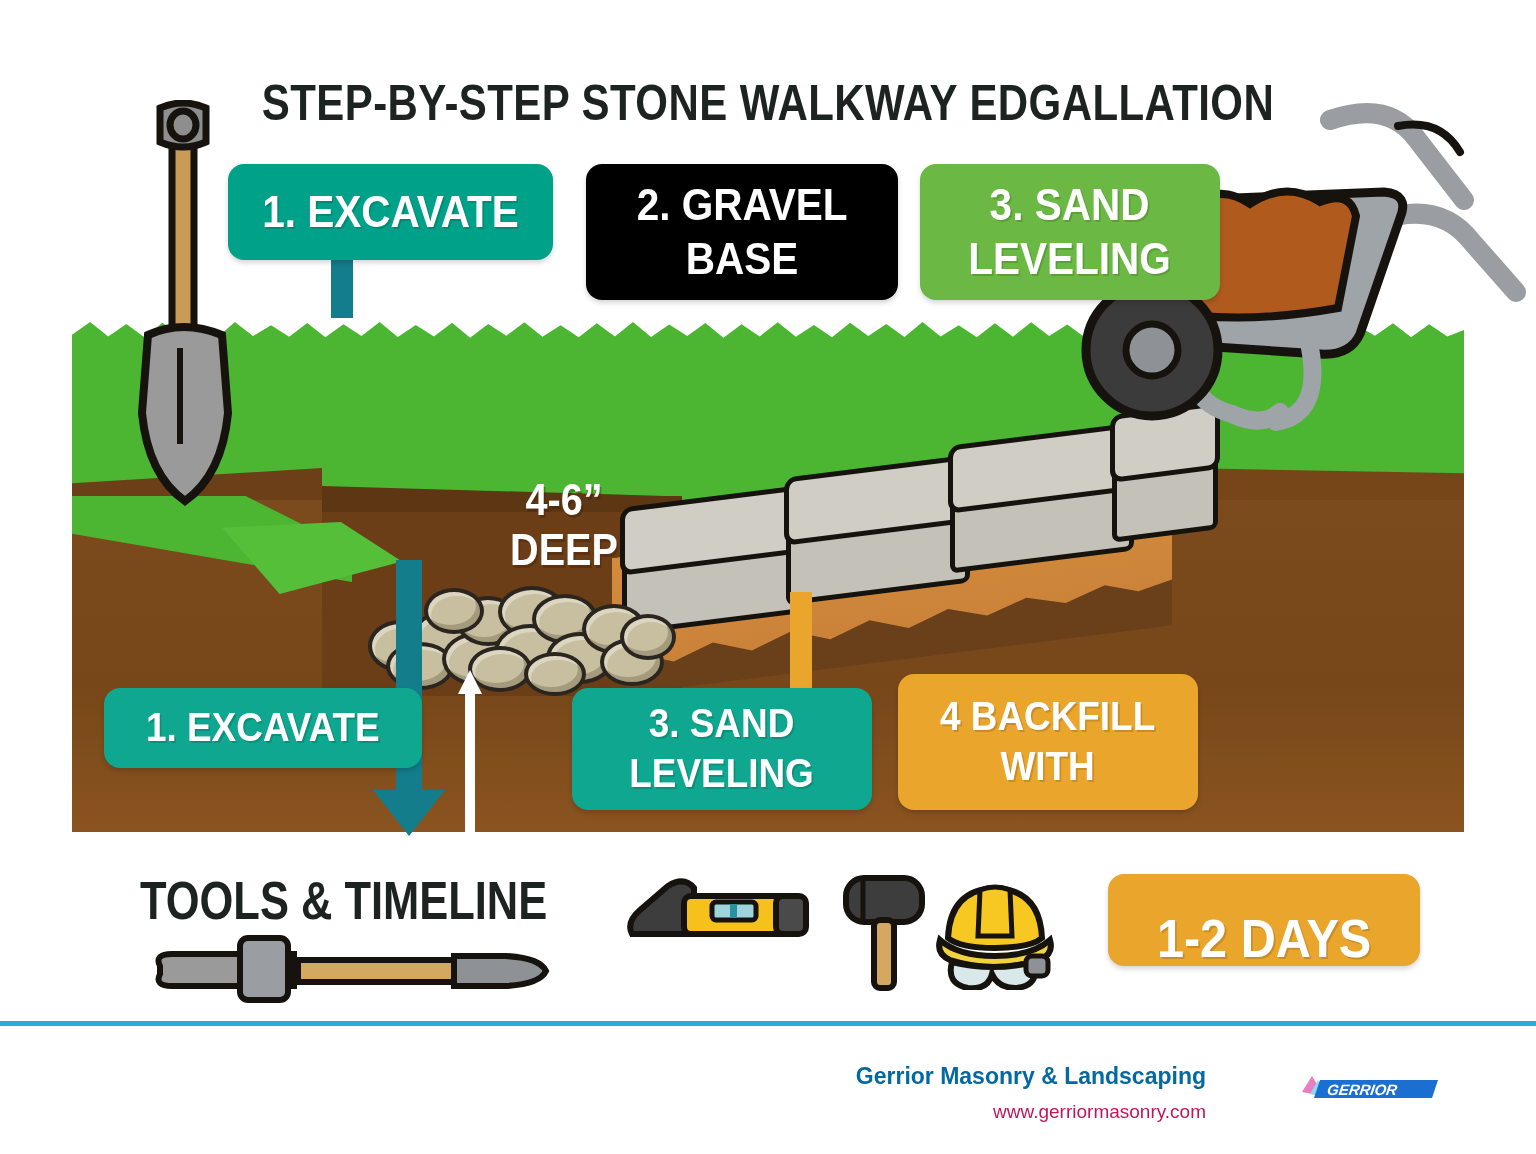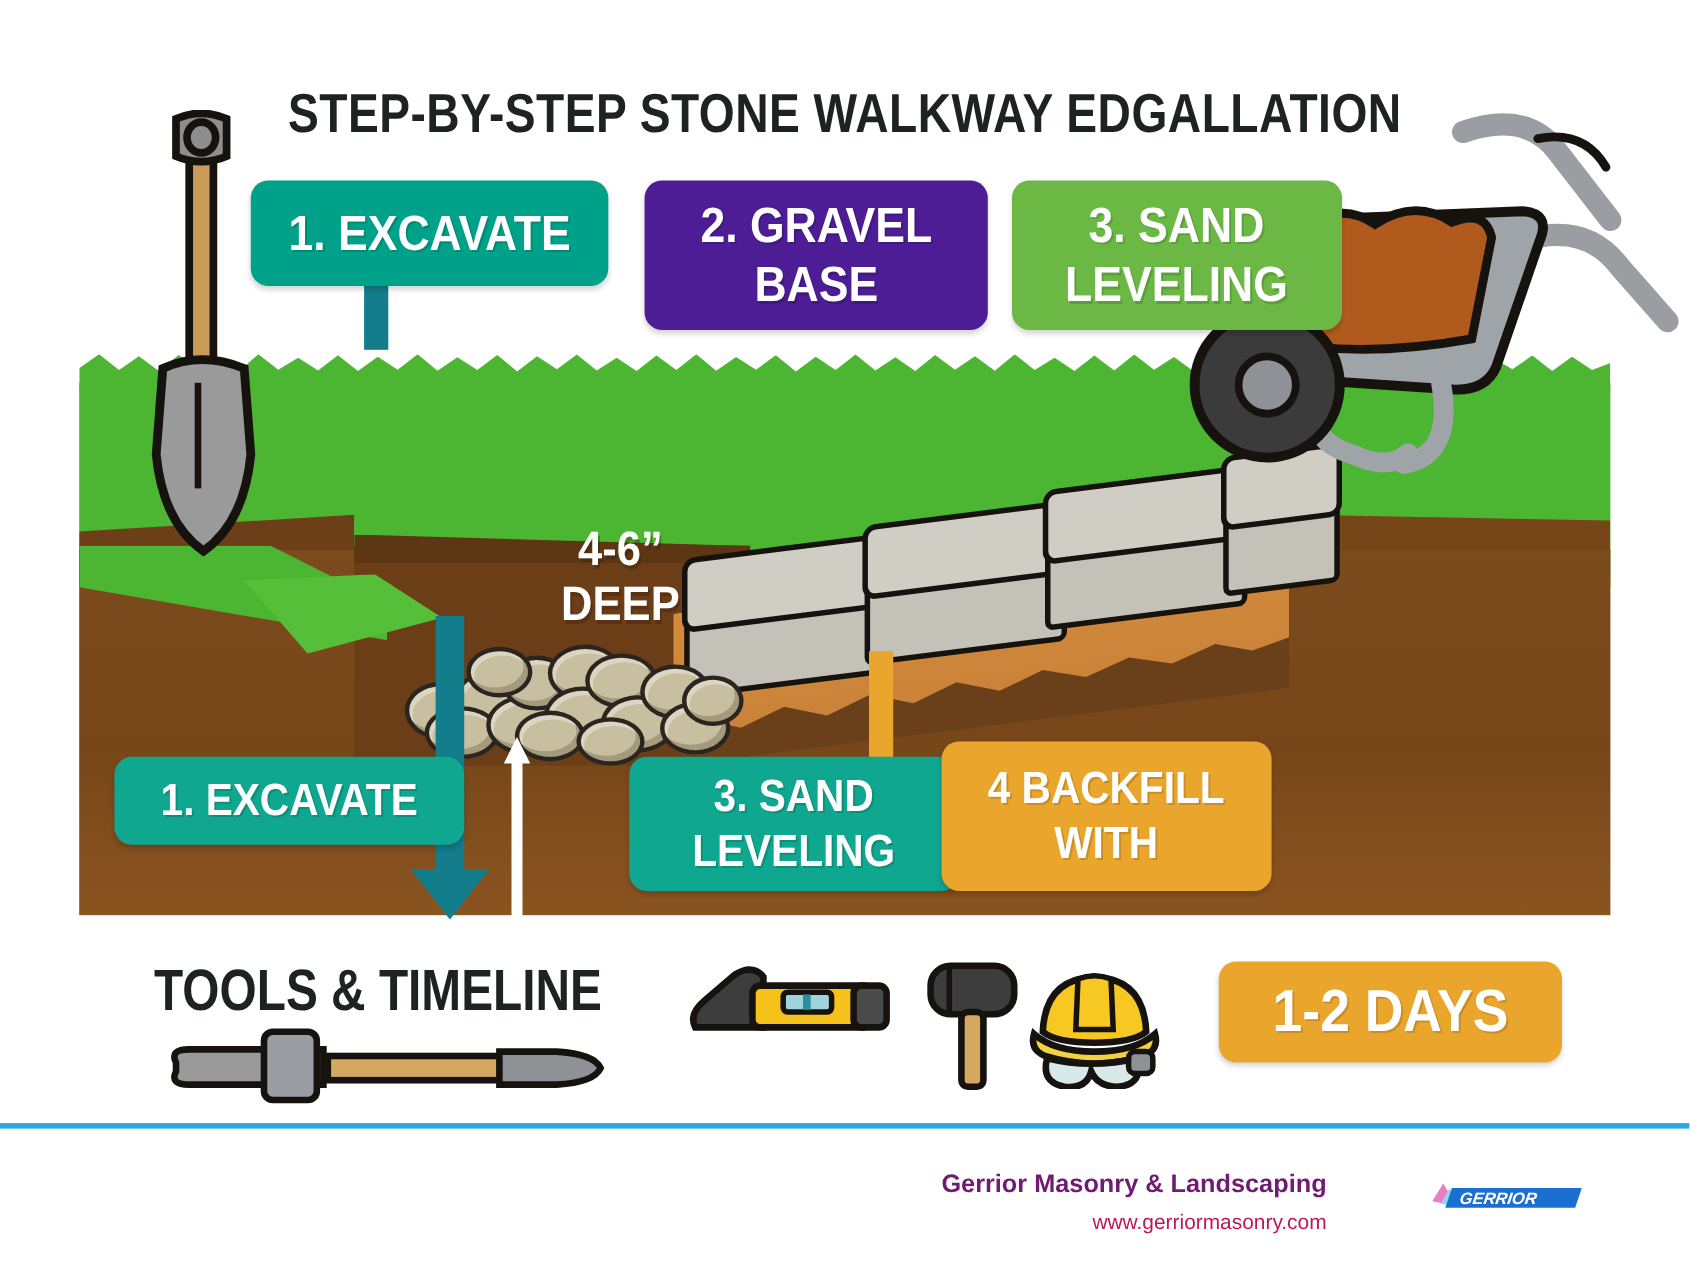--- a/index.html
+++ b/index.html
@@ -104,21 +104,21 @@
   
   #tools{position:absolute;left:0;top:862px;width:1416px;height:150px;}
   #tools-title{
     position:absolute;left:140px;top:8px;font-weight:bold;font-size:53px;color:#1d2320;
     font-family:"Liberation Sans", sans-serif;transform:scaleX(0.82);transform-origin:left top;
     white-space:nowrap;
   }
 
   
   #divider{position:absolute;left:0;top:1021px;width:1536px;height:5px;background:#2ea8e0;}
-  #brand-name{position:absolute;right:330px;top:1063px;font-size:23px;font-weight:bold;color:#701a75;
+  #brand-name{position:absolute;right:330px;top:1063px;font-size:23px;font-weight:bold;color:#0369a1;
     font-family:"Liberation Sans", sans-serif;white-space:nowrap;}
   #brand-url{position:absolute;right:330px;top:1101px;font-size:19px;color:#be185d;
     font-family:"Liberation Sans", sans-serif;white-space:nowrap;}
   #brand-logo{position:absolute;right:85px;top:1070px;width:155px;height:34px;}
 </style>
 </head>
 <body>
 
 <div id="title">STEP-BY-STEP STONE WALKWAY EDGALLATION</div>
 
@@ -212,21 +212,21 @@
 </div>
 
 <div class="stem" style="left:331px;top:258px;width:22px;height:60px;background:#137d8c;"></div>
 
 <div class="sign" style="left:228px;top:164px;width:325px;height:96px;background:#00a189;font-size:45px;">
   <div>
     <span>1. EXCAVATE</span>
   </div>
 </div>
 
-<div class="sign" style="left:586px;top:164px;width:312px;height:136px;background:#4c1d95;font-size:45px;">
+<div class="sign" style="left:586px;top:164px;width:312px;height:136px;background:#000000;font-size:45px;">
   <div>
     <span>2. GRAVEL</span>
     <span style="margin-top:8px;">BASE</span>
   </div>
 </div>
 
 <div class="sign" style="left:920px;top:164px;width:300px;height:136px;background:#6bb944;font-size:45px;">
   <div>
     <span>3. SAND</span>
     <span style="margin-top:8px;">LEVELING</span>
@@ -239,21 +239,21 @@
   </div>
 </div>
 
 <div class="sign" style="left:572px;top:688px;width:300px;height:122px;background:#0fa78f;font-size:41px;">
   <div>
     <span>3. SAND</span>
     <span style="margin-top:8px;">LEVELING</span>
   </div>
 </div>
 
-<div class="sign" style="left:856px;top:674px;width:300px;height:136px;background:#eaa52c;font-size:41px;">
+<div class="sign" style="left:898px;top:674px;width:300px;height:136px;background:#eaa52c;font-size:41px;">
   <div>
     <span>4  BACKFILL</span>
     <span style="margin-top:8px;">WITH</span>
   </div>
 </div>
 
 <div id="tools">
 
   <div id="tools-title">TOOLS &amp; TIMELINE</div>
 
@@ -279,21 +279,21 @@
   </svg>
 
   <svg style="position:absolute;left:930px;top:8px;width:130px;height:120px;" viewBox="0 0 130 120">
     <path d="M18 68 q2 -48 47 -50 q45 2 47 50 q-12 10 -47 10 q-35 0 -47 -10 z" fill="#f7c822" stroke="#16130f" stroke-width="6"></path>
     <path d="M50 20 q15 -6 30 0 l2 46 l-34 0 z" fill="#f7c822" stroke="#16130f" stroke-width="5"></path>
     <path d="M10 70 q18 16 55 16 q37 0 55 -16 q4 14 -10 20 q-45 14 -90 0 q-14 -6 -10 -20 z" fill="#f3d23f" stroke="#16130f" stroke-width="6"></path>
     <path d="M22 92 q-6 22 16 26 q20 2 24 -14 q6 14 24 14 q24 -2 18 -26 q-42 10 -82 0 z" fill="#d9e8e8" stroke="#16130f" stroke-width="6"></path>
     <rect x="96" y="86" width="22" height="20" rx="6" fill="#8e9296" stroke="#16130f" stroke-width="5"></rect>
   </svg>
 
-  <div class="sign" style="left:1108px;top:12px;width:312px;height:92px;background:#eaa52c;font-size:54px;">
+  <div class="sign" style="left:1108px;top:12px;width:312px;height:92px;background:#eaa52c;font-size:54px;align-items:flex-end;">
     <div>
       <span>1-2 DAYS</span>
     </div>
   </div>
 </div>
 
 <div id="divider"></div>
 <div id="brand-name">Gerrior Masonry &amp; Landscaping</div>
 <div id="brand-url">www.gerriormasonry.com</div>
 <svg id="brand-logo" viewBox="0 0 155 34">

